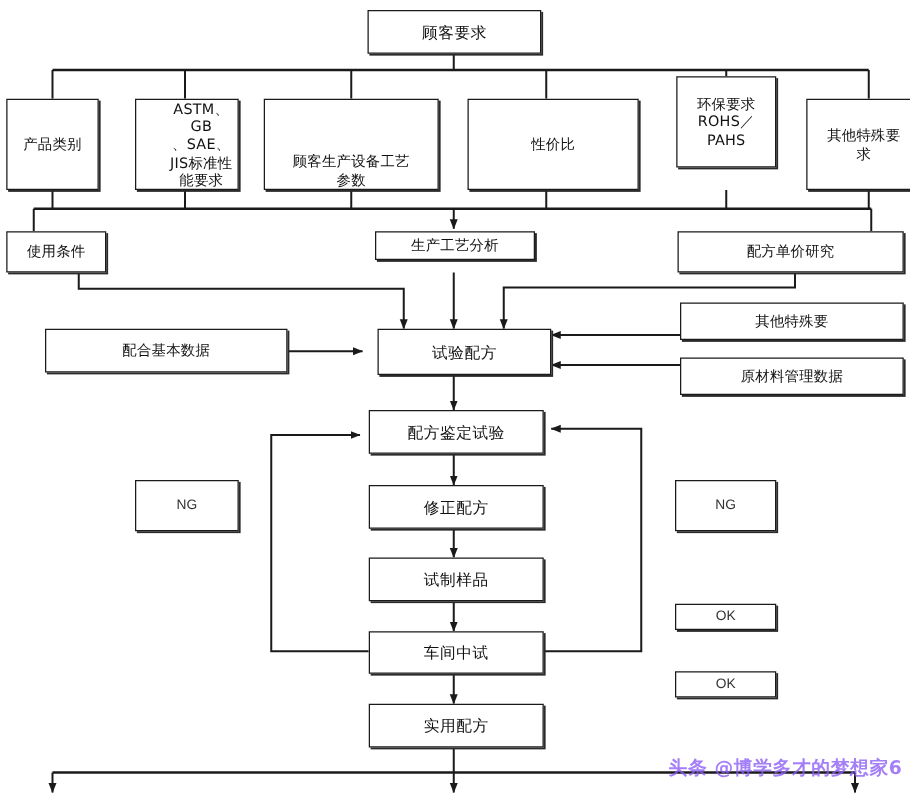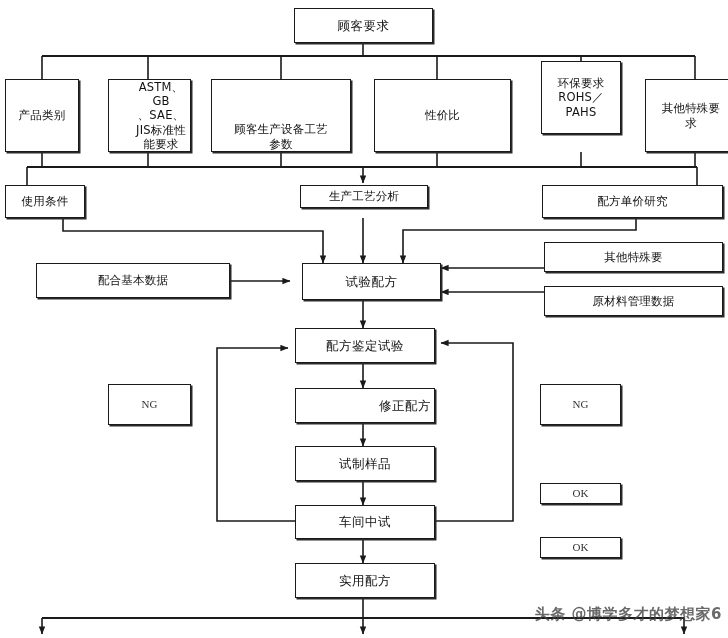--- a/index.html
+++ b/index.html
@@ -48,32 +48,32 @@
     font-family: "DejaVu Sans", "Liberation Sans", sans-serif;
     font-size: 12.5px;
     letter-spacing: 0.5px;
   }
   .cn-sm {
     font-family: "DejaVu Sans", "Liberation Sans", sans-serif;
     font-size: 11.5px;
     letter-spacing: 0.2px;
   }
   .tag {
-    font-family: Liberation Serif, serif;
+    font-family: Liberation Sans, sans-serif;
     font-size: 11px;
     color: #333333;
   }
   .watermark {
     position: absolute;
     right: 6px;
     bottom: 14px;
     font-family: "DejaVu Sans", "Liberation Sans", sans-serif;
     font-size: 15px;
     font-weight: bold;
-    color: #404040;
+    color: #8b5cf6;
     opacity: 0.78;
     white-space: nowrap;
     z-index: 6;
     letter-spacing: 0.5px;
   }
 </style>
 </head>
 <body>
 
 <div id="canvas">
@@ -200,21 +200,21 @@
   </div>
 
   <div class="node" style="left:295px; top:328px; width:140px; height:35px;">
     <span class="label cn">配方鉴定试验</span>
   </div>
 
   <div class="node" style="left:108px; top:384px; width:83px; height:41px;">
     <span class="label tag">NG</span>
   </div>
 
-  <div class="node" style="left:295px; top:388px; width:140px; height:35px;justify-content:flex-end;">
+  <div class="node" style="left:295px; top:388px; width:140px; height:35px;">
     <span class="label cn">修正配方</span>
   </div>
 
   <div class="node" style="left:540px; top:384px; width:81px; height:41px;">
     <span class="label tag">NG</span>
   </div>
 
   <div class="node" style="left:295px; top:446px; width:140px; height:35px;">
     <span class="label cn">试制样品</span>
   </div>

